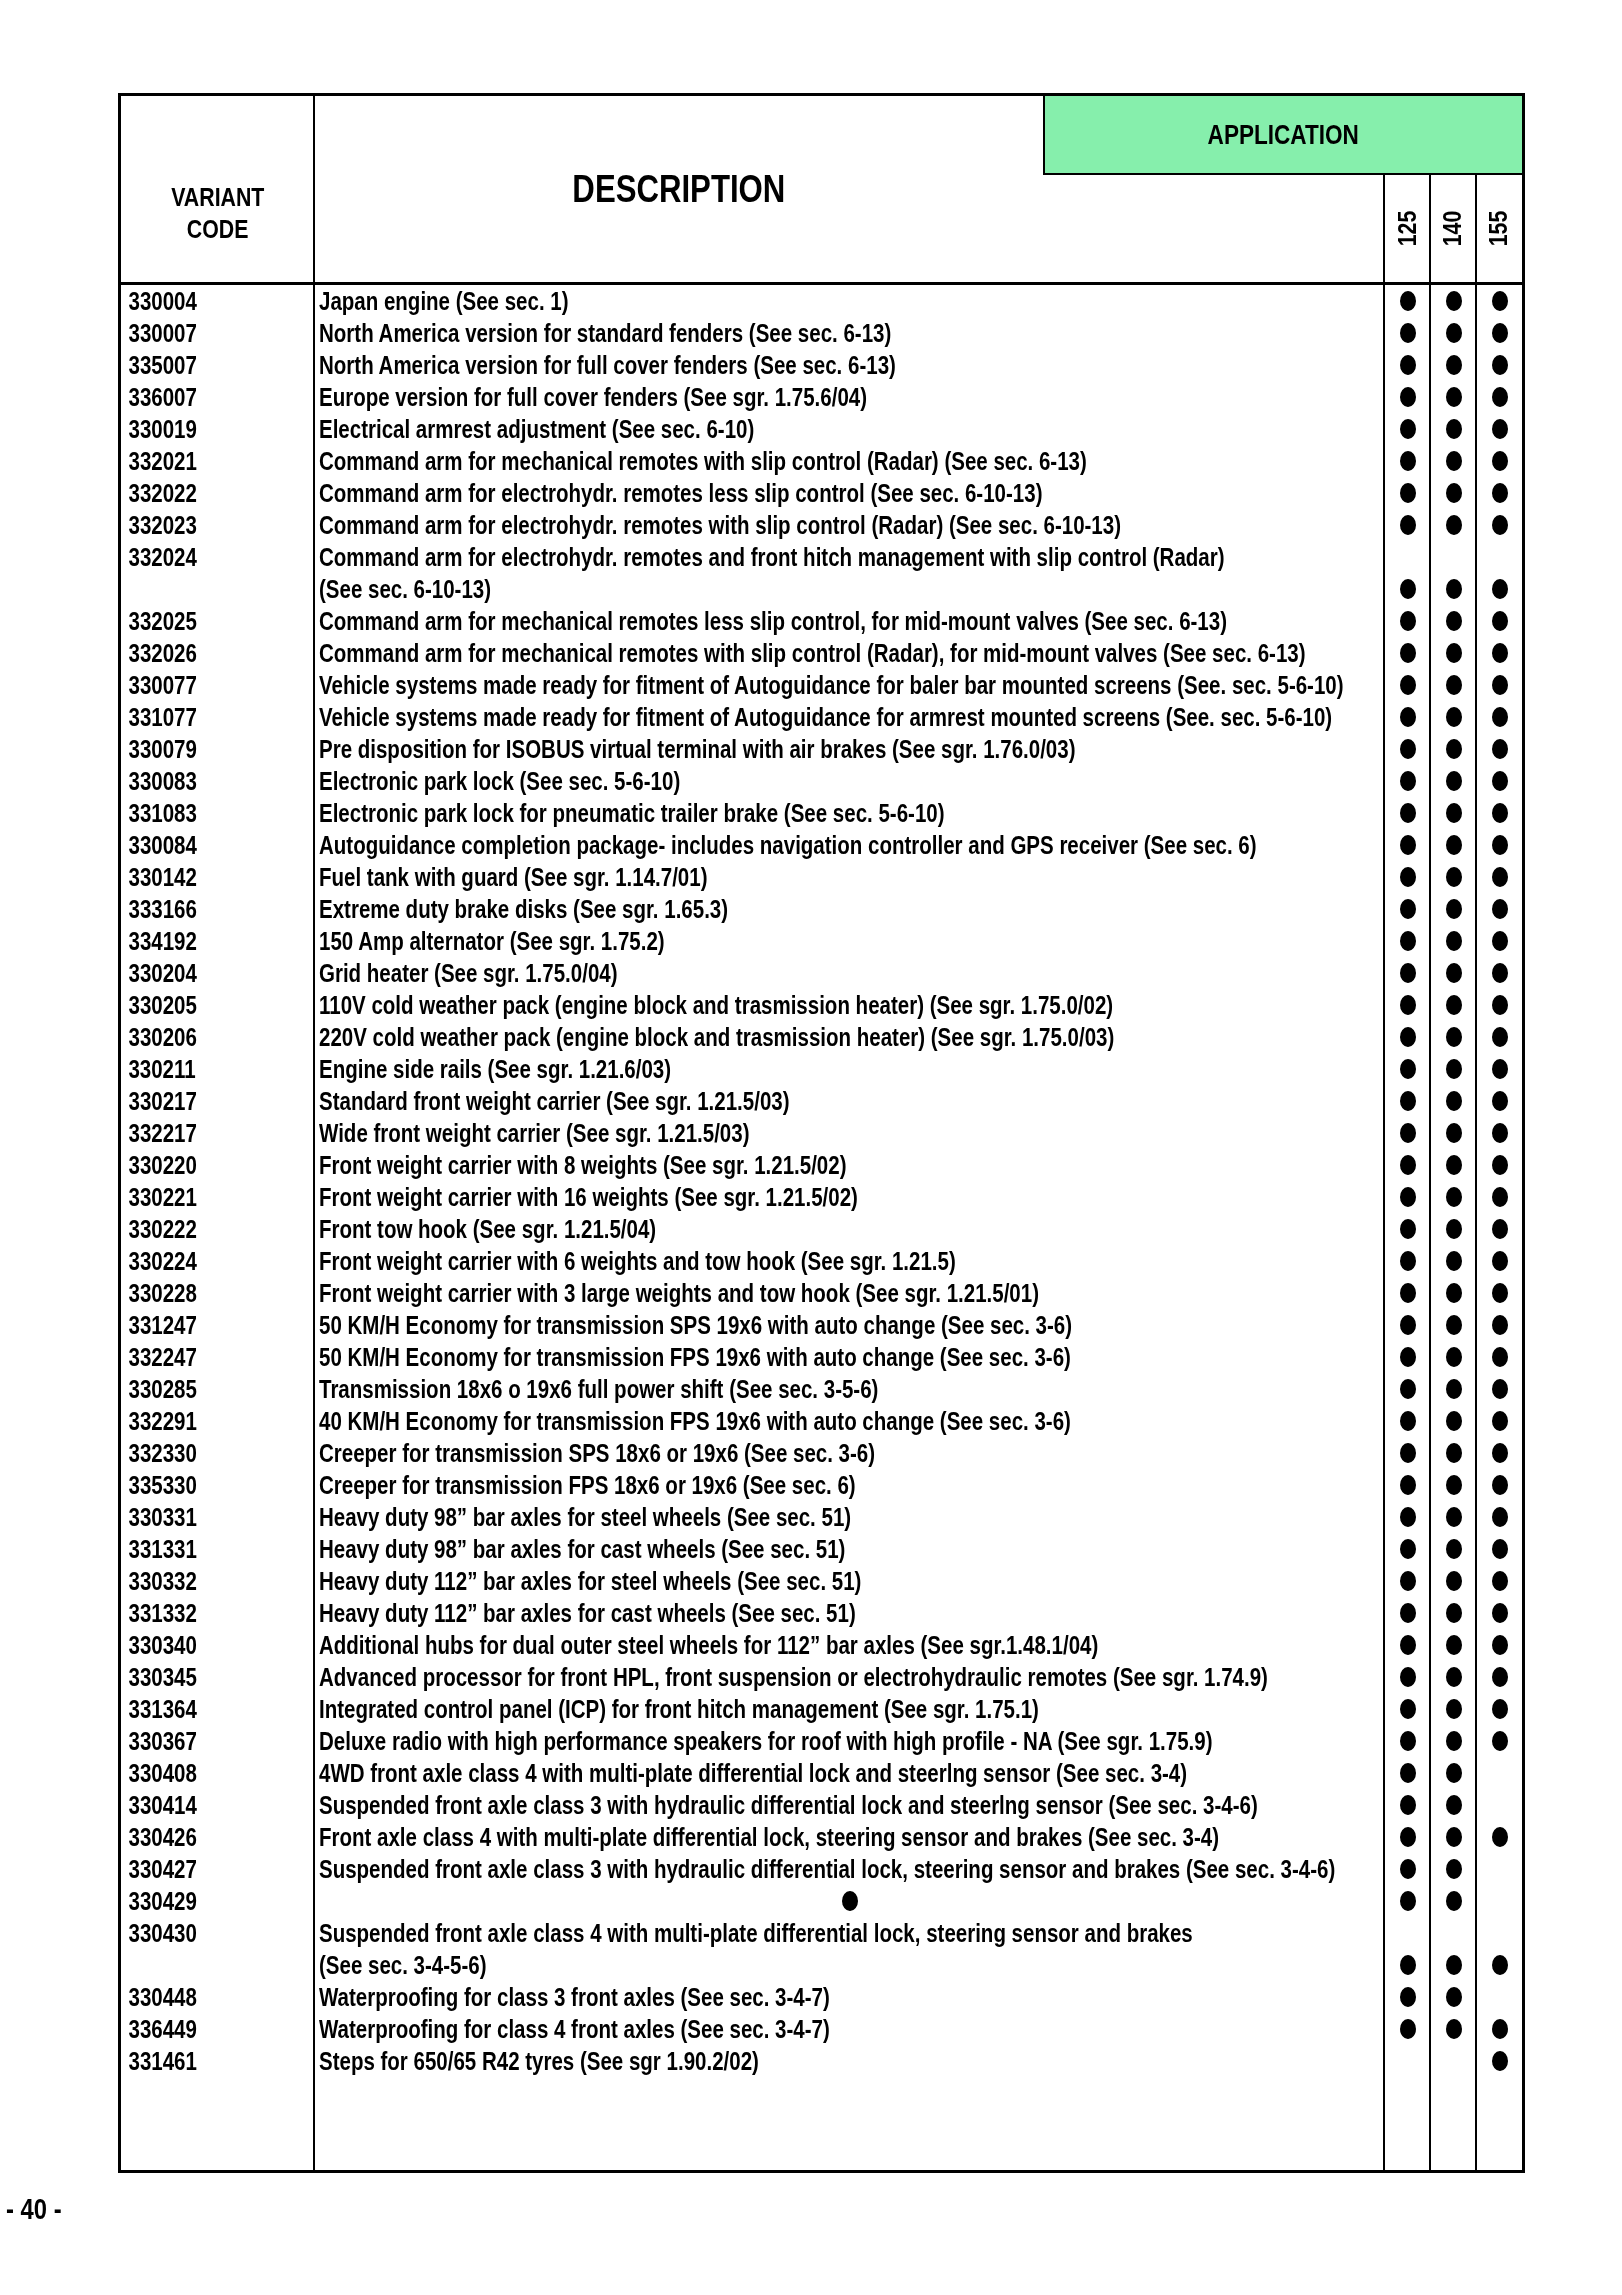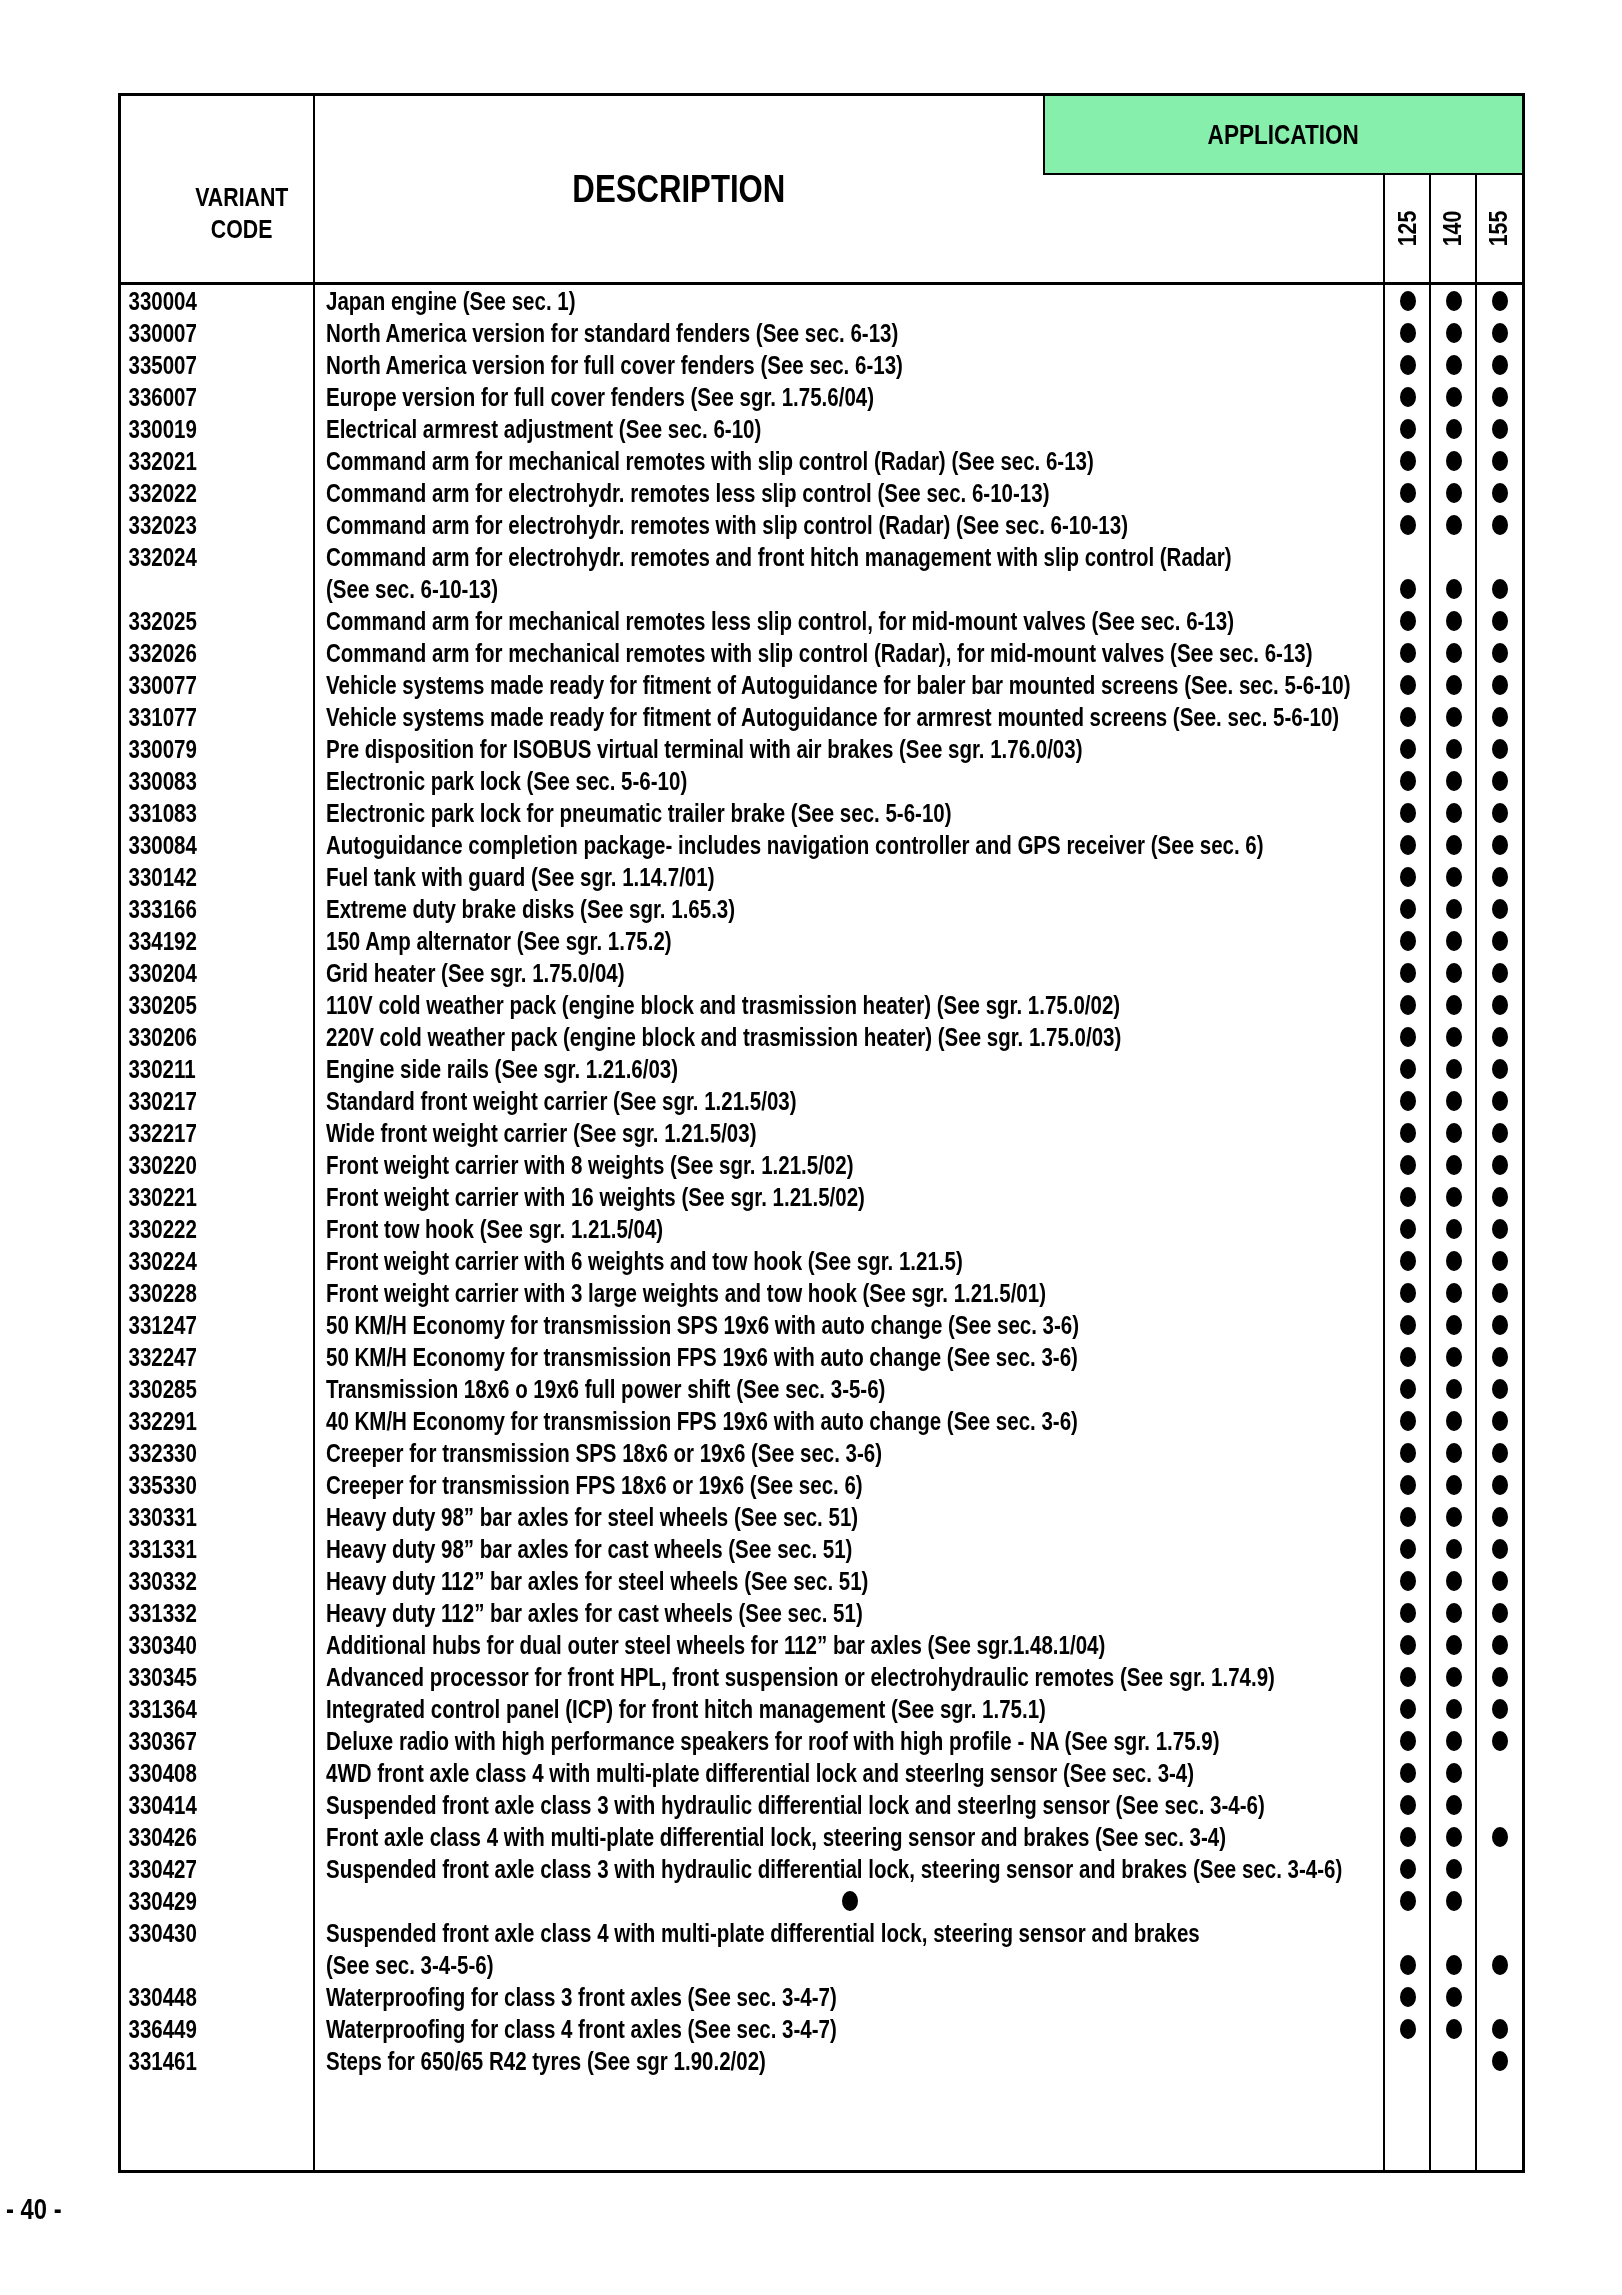--- a/index.html
+++ b/index.html
@@ -6,32 +6,32 @@
   body{width:1623px;height:2295px;position:relative;font-family:"Liberation Sans",sans-serif;font-weight:bold;color:#000;}
   .tbl{position:absolute;left:118px;top:93px;width:1407px;height:2080px;border:3.3px solid #000;box-sizing:border-box;}
   .vline{position:absolute;width:2px;background:#000;}
   .v1{left:192px;top:0;bottom:0;}
   .v2{left:1262px;top:79px;bottom:0;}
   .v3{left:1308px;top:79px;bottom:0;}
   .v4{left:1354px;top:79px;bottom:0;}
   .appbox{position:absolute;left:922px;top:0;right:0;height:79px;border-left:2.6px solid #000;border-bottom:2.6px solid #000;box-sizing:border-box;display:flex;align-items:center;justify-content:center;background:#86efac;}
   .appbox span{font-size:27.5px;}
   .hdr-bottom{position:absolute;left:0;right:0;top:186px;height:3.3px;background:#000;}
-  .variant-hdr{position:absolute;left:0;top:0;width:194px;height:235px;display:flex;flex-direction:column;align-items:center;justify-content:center;text-align:center;font-size:26px;line-height:1.2;padding-left:24px;}
+  .variant-hdr{position:absolute;left:0;top:0;width:194px;height:235px;display:flex;flex-direction:column;align-items:center;justify-content:center;text-align:center;font-size:26px;line-height:1.2;}
   .desc-hdr{position:absolute;left:194px;top:0;width:728px;height:186px;display:flex;align-items:center;justify-content:center;font-size:38px;}
   .model-label{position:absolute;top:79px;height:107px;display:flex;align-items:center;justify-content:center;}
   .m1{left:1264px;width:46px;} .m2{left:1309px;width:46px;} .m3{left:1355px;width:46px;}
   .model-label span{font-size:26px;transform:rotate(-90deg) scaleX(0.82);white-space:nowrap;}
   .cond-c{display:inline-block;transform:scaleX(0.82);transform-origin:50% 50%;white-space:nowrap;}
   .cond-l{display:inline-block;transform:scaleX(0.82);transform-origin:0 50%;white-space:nowrap;}
   .rows{position:absolute;left:0;top:189px;right:0;bottom:0;overflow:hidden;}
   .row{display:grid;grid-template-columns:194px 1070px 46px 46px 46px;height:32px;align-items:center;}
   .cell{height:100%;display:flex;align-items:center;}
   .code{font-size:25px;}
-  .desc{font-size:25px;padding-left:11px;}
+  .desc{font-size:25px;padding-left:4px;}
   .app{justify-content:center;}
   .dot{width:15.7px;height:20px;background:#000;border-radius:50%;}
   .pageno{position:absolute;left:0;right:0;top:2193px;font-size:29px;}
 </style>
 </head>
 <body>
 
 <div class="tbl">
   <div class="appbox">
     <span class="cond-c">APPLICATION</span>

